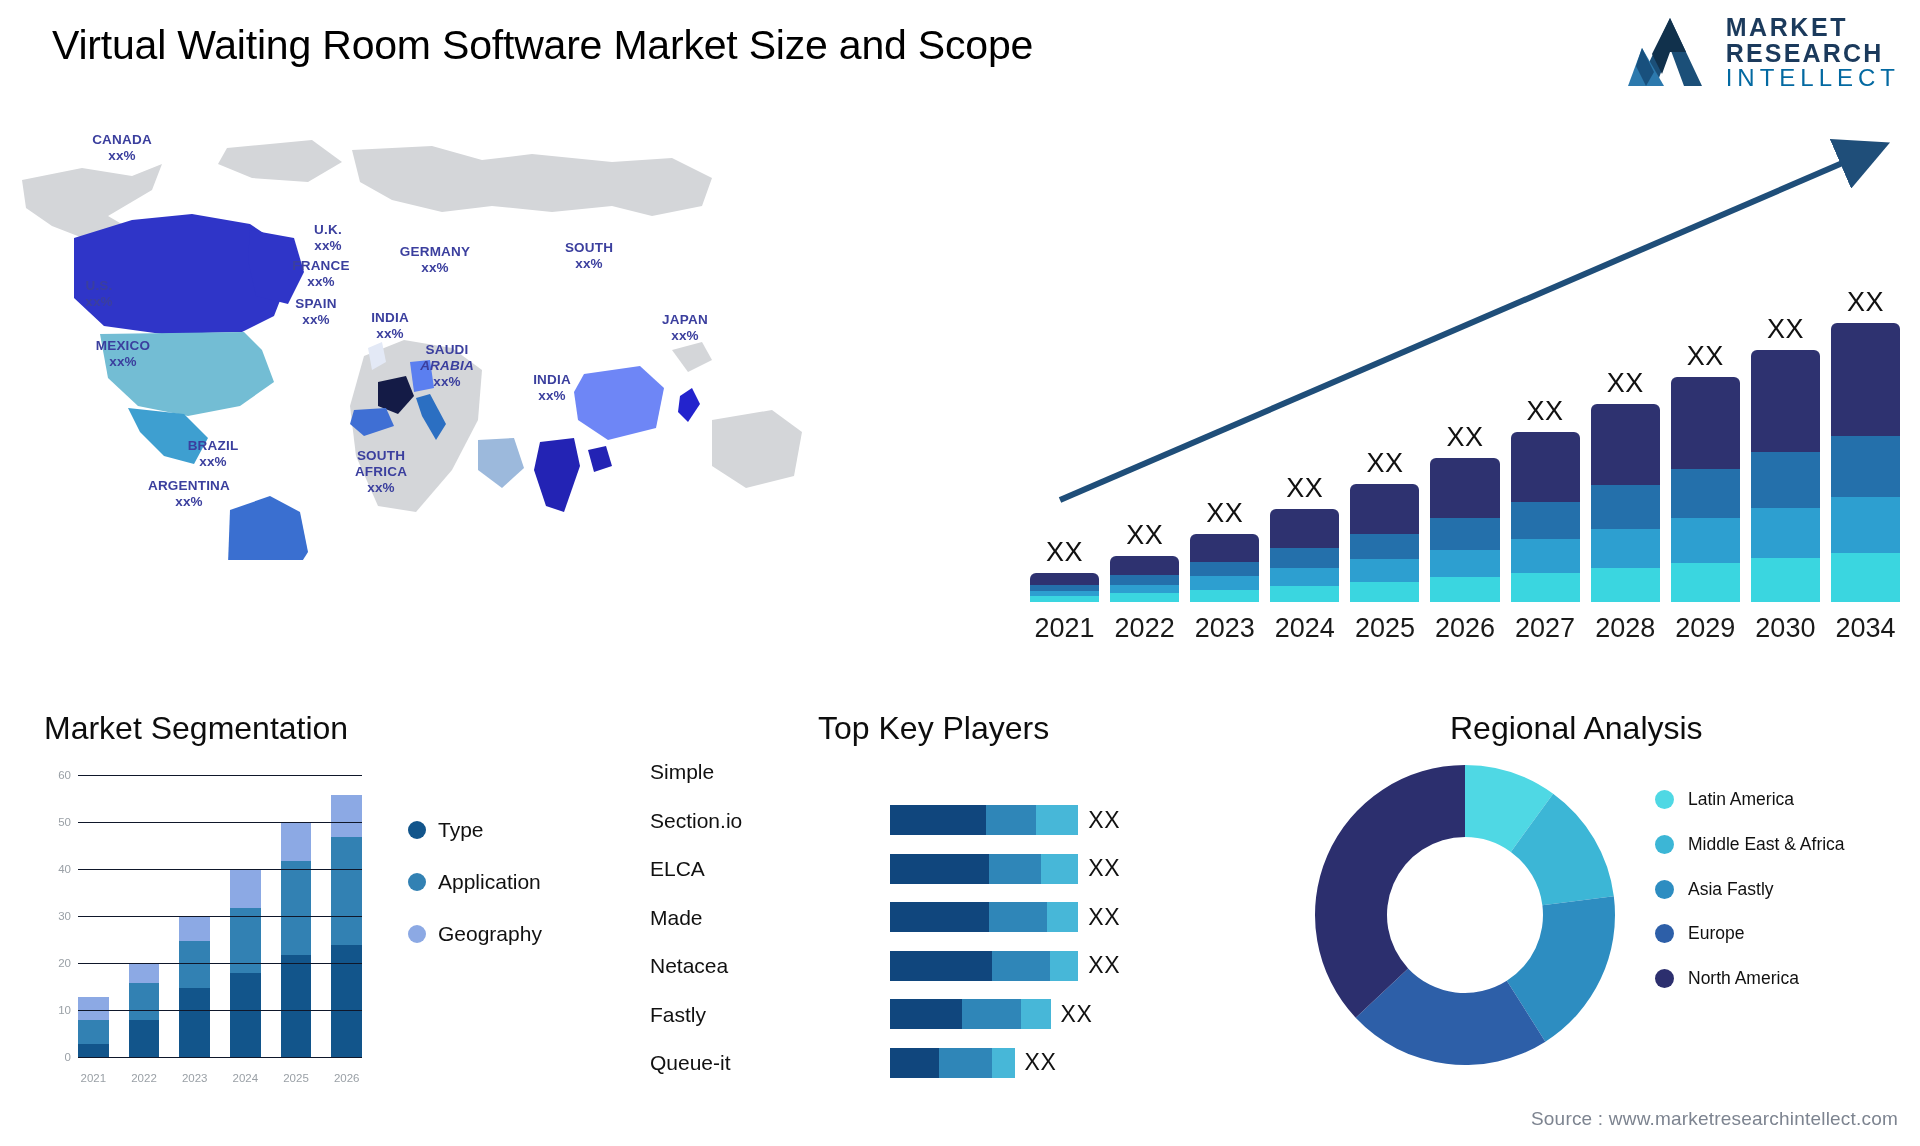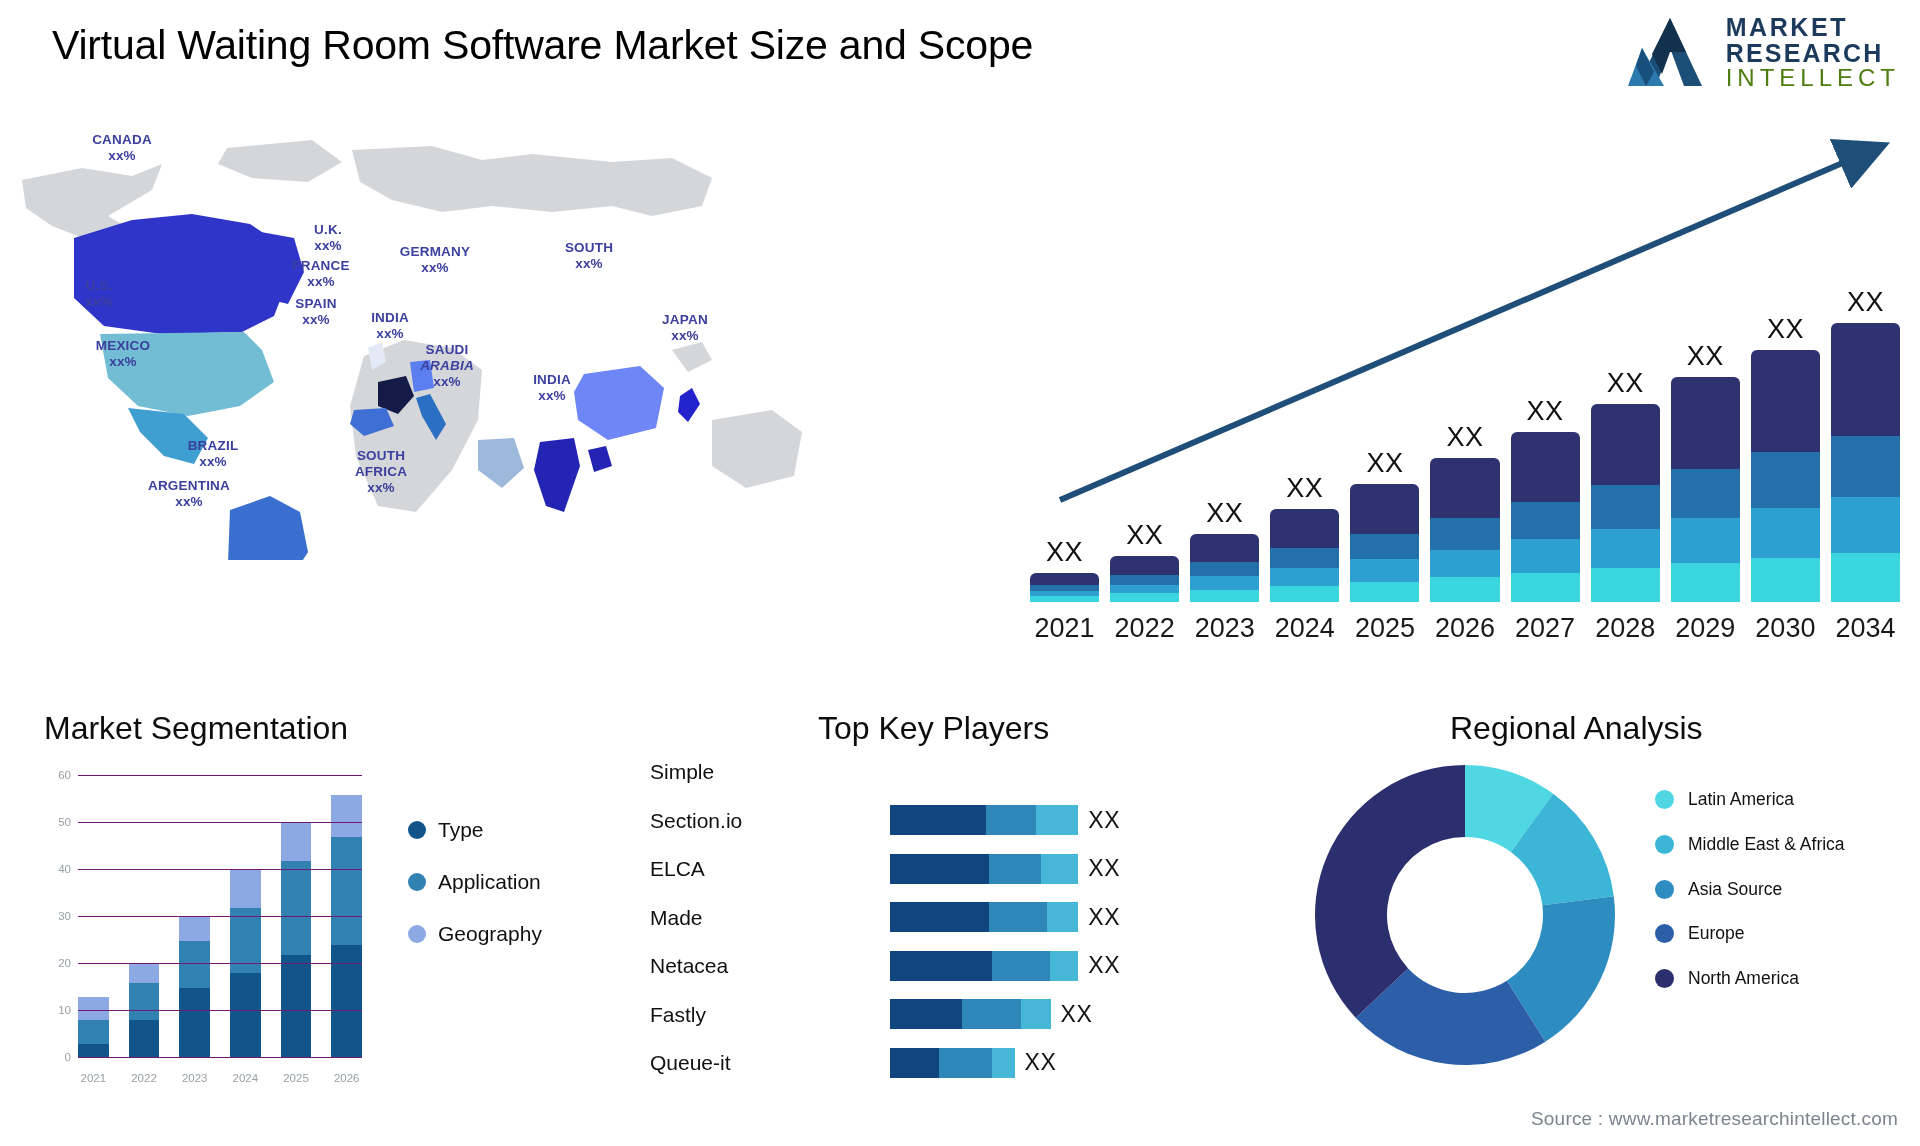--- a/index.html
+++ b/index.html
@@ -17,21 +17,21 @@
     letter-spacing: -0.2px; white-space: nowrap;
   }
   #brand-logo {
     position: absolute; right: 20px; top: 14px;
     display: flex; align-items: center; gap: 10px;
   }
   #brand-logo .mark { width: 92px; height: 76px; }
   #brand-logo .wordmark { line-height: 1.04; }
   .wm-top { font-size: 25px; font-weight: 700; letter-spacing: 2.6px; color: #1b3a5c; }
   .wm-mid { font-size: 25px; font-weight: 700; letter-spacing: 2.2px; color: #1b3a5c; }
-  .wm-bot { font-size: 24px; font-weight: 400; letter-spacing: 5.0px; color: #4d7c0f; }
+  .wm-bot { font-size: 24px; font-weight: 400; letter-spacing: 5.0px; color: #0369a1; }
 
   
   #map-panel { position: absolute; left: 12px; top: 120px; width: 820px; height: 440px; }
   #map-svg { width: 820px; height: 440px; display: block; }
   .map-label {
     position: absolute; color: #3b3f9e; font-size: 13.5px; font-weight: 700;
     text-align: center; line-height: 1.18; letter-spacing: 0.2px;
   }
   .map-label .pct { display: block; font-weight: 700; }
 
@@ -57,21 +57,21 @@
 
   
   .section-title { position: absolute; font-size: 32px; font-weight: 400; color: #0d0d0d; white-space: nowrap; }
   #seg-title { left: 44px; top: 710px; }
   #players-title { left: 818px; top: 710px; }
   #regional-title { left: 1450px; top: 710px; }
 
   
   #seg-panel { position: absolute; left: 40px; top: 768px; width: 330px; height: 322px; }
   #seg-plot { position: absolute; left: 38px; top: 8px; right: 8px; bottom: 32px; }
-  .seg-grid { position: absolute; left: 0; right: 0; height: 1px; background: #701a75; }
+  .seg-grid { position: absolute; left: 0; right: 0; height: 1px; background: #0f172a; }
   .seg-ytick {
     position: absolute; right: calc(100% + 7px); transform: translateY(-50%);
     font-size: 11.5px; color: #9aa0a6; white-space: nowrap;
   }
   #seg-bars { position: absolute; left: 0; right: 0; bottom: 0; top: 0; display: flex; align-items: flex-end; gap: 20px; }
   .seg-col { flex: 1; display: flex; flex-direction: column-reverse; }
   .seg-seg { width: 100%; }
   #seg-xlabels { position: absolute; left: 38px; right: 8px; bottom: 6px; display: flex; gap: 20px; }
   #seg-xlabels div { flex: 1; text-align: center; font-size: 11.5px; color: #9aa0a6; }
   #seg-legend { position: absolute; left: 408px; top: 818px; }
@@ -478,21 +478,21 @@
       <div class="reg-row">
         <span class="reg-dot" style="background: rgb(79, 216, 228);"></span>
         <span class="reg-text">Latin America</span>
       </div>
       <div class="reg-row">
         <span class="reg-dot" style="background: rgb(60, 182, 214);"></span>
         <span class="reg-text">Middle East &amp; Africa</span>
       </div>
       <div class="reg-row">
         <span class="reg-dot" style="background: rgb(45, 141, 193);"></span>
-        <span class="reg-text">Asia Source</span>
+        <span class="reg-text">Asia Fastly</span>
       </div>
       <div class="reg-row">
         <span class="reg-dot" style="background: rgb(45, 95, 168);"></span>
         <span class="reg-text">Europe</span>
       </div>
       <div class="reg-row">
         <span class="reg-dot" style="background: rgb(44, 47, 110);"></span>
         <span class="reg-text">North America</span>
       </div>
     </div>

